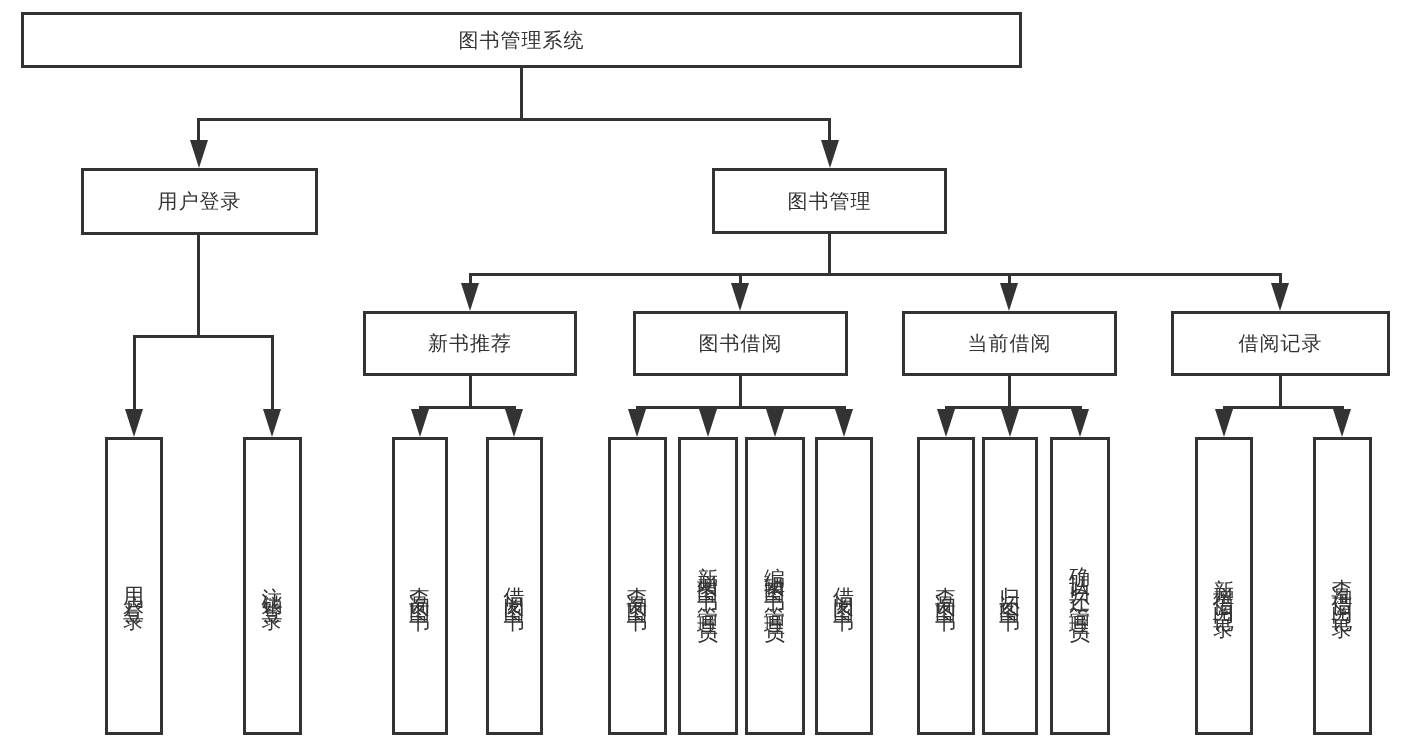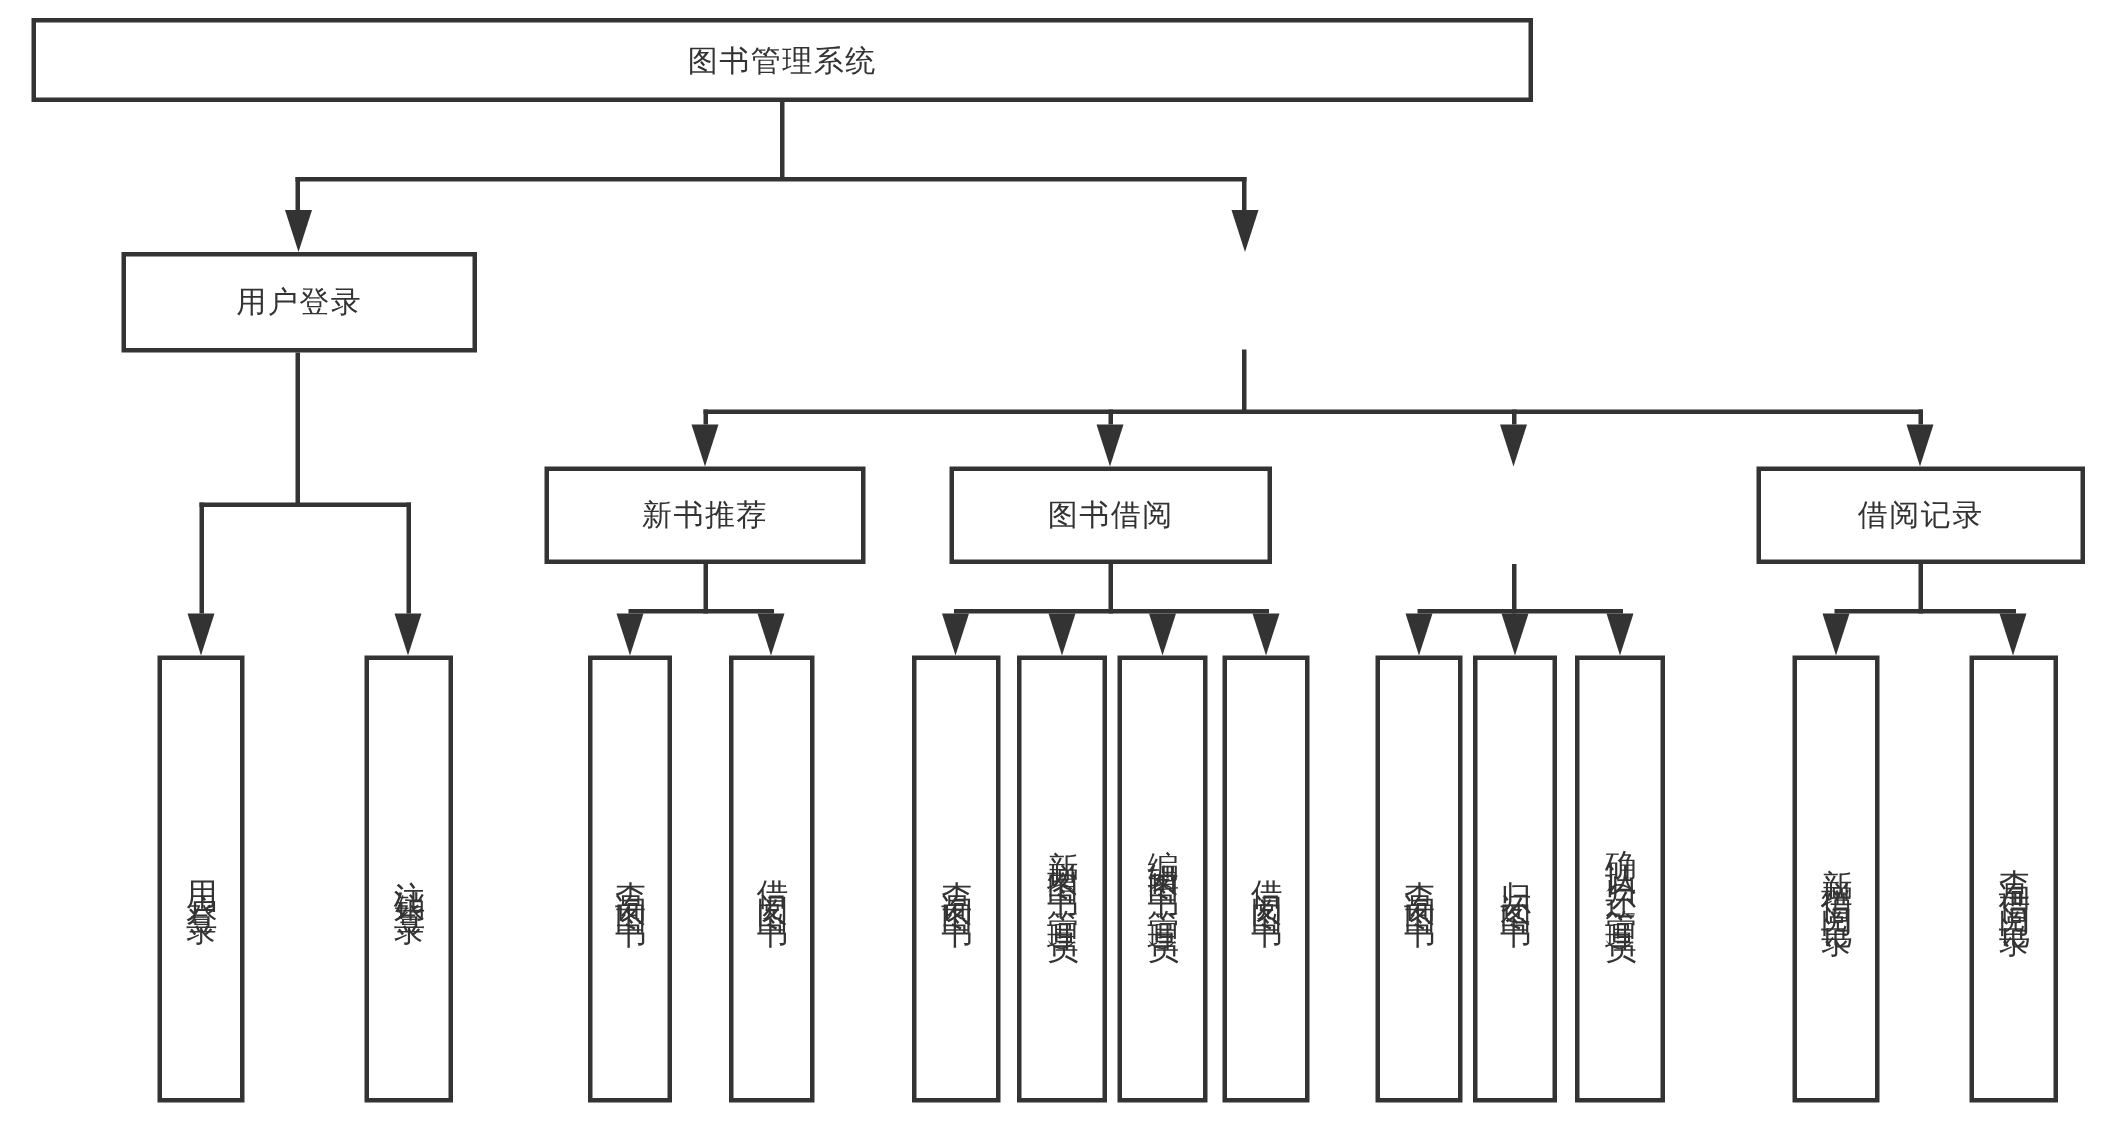--- a/index.html
+++ b/index.html
@@ -67,20 +67,23 @@
   <div class="vline" style="left:520px; top:67px; height:51px;"></div>
   <div class="hline" style="left:197px; top:118px; width:634px;"></div>
   <div class="vline" style="left:197px; top:118px; height:22px;"></div>
   <div class="arrow" style="left:190px; top:140px;"></div>
   <div class="vline" style="left:828px; top:118px; height:22px;"></div>
   <div class="arrow" style="left:821px; top:140px;"></div>
 
   <div class="node node-h" style="left:81px; top:168px; width:237px; height:67px;">
     <span class="label">用户登录</span>
   </div>
+  <div class="node node-h" style="left:712px; top:168px; width:235px; height:66px;">
+    <span class="label">图书管理</span>
+  </div>
 
   <div class="vline" style="left:197px; top:235px; height:103px;"></div>
   <div class="hline" style="left:133px; top:335px; width:141px;"></div>
   <div class="vline" style="left:133px; top:335px; height:74px;"></div>
   <div class="arrow" style="left:125px; top:409px;"></div>
   <div class="vline" style="left:271px; top:335px; height:74px;"></div>
   <div class="arrow" style="left:263px; top:409px;"></div>
 
   <div class="vline" style="left:828px; top:233px; height:43px;"></div>
   <div class="hline" style="left:469px; top:273px; width:813px;"></div>
@@ -91,20 +94,23 @@
   <div class="vline" style="left:1008px; top:273px; height:10px;"></div>
   <div class="arrow" style="left:1000px; top:283px;"></div>
   <div class="vline" style="left:1279px; top:273px; height:10px;"></div>
   <div class="arrow" style="left:1271px; top:283px;"></div>
 
   <div class="node node-h" style="left:633px; top:311px; width:215px; height:65px;">
     <span class="label">图书借阅</span>
   </div>
   <div class="node node-h" style="left:363px; top:311px; width:214px; height:65px;">
     <span class="label">新书推荐</span>
+  </div>
+  <div class="node node-h" style="left:902px; top:311px; width:215px; height:65px;">
+    <span class="label">当前借阅</span>
   </div>
   <div class="node node-h" style="left:1171px; top:311px; width:219px; height:65px;">
     <span class="label">借阅记录</span>
   </div>
 
   <div class="vline" style="left:469px; top:376px; height:33px;"></div>
   <div class="hline" style="left:419px; top:406px; width:97px;"></div>
   <div class="arrow" style="left:411px; top:409px;"></div>
   <div class="arrow" style="left:505px; top:409px;"></div>
 

